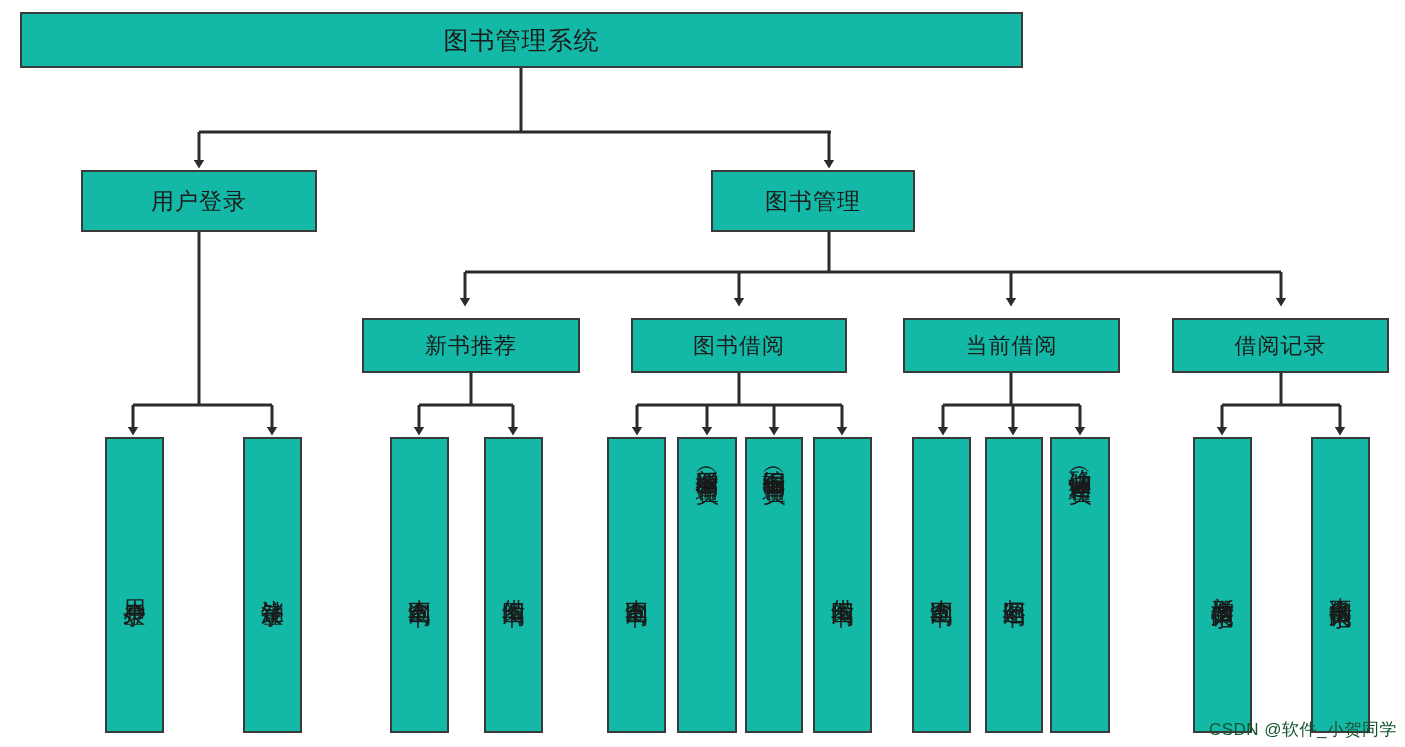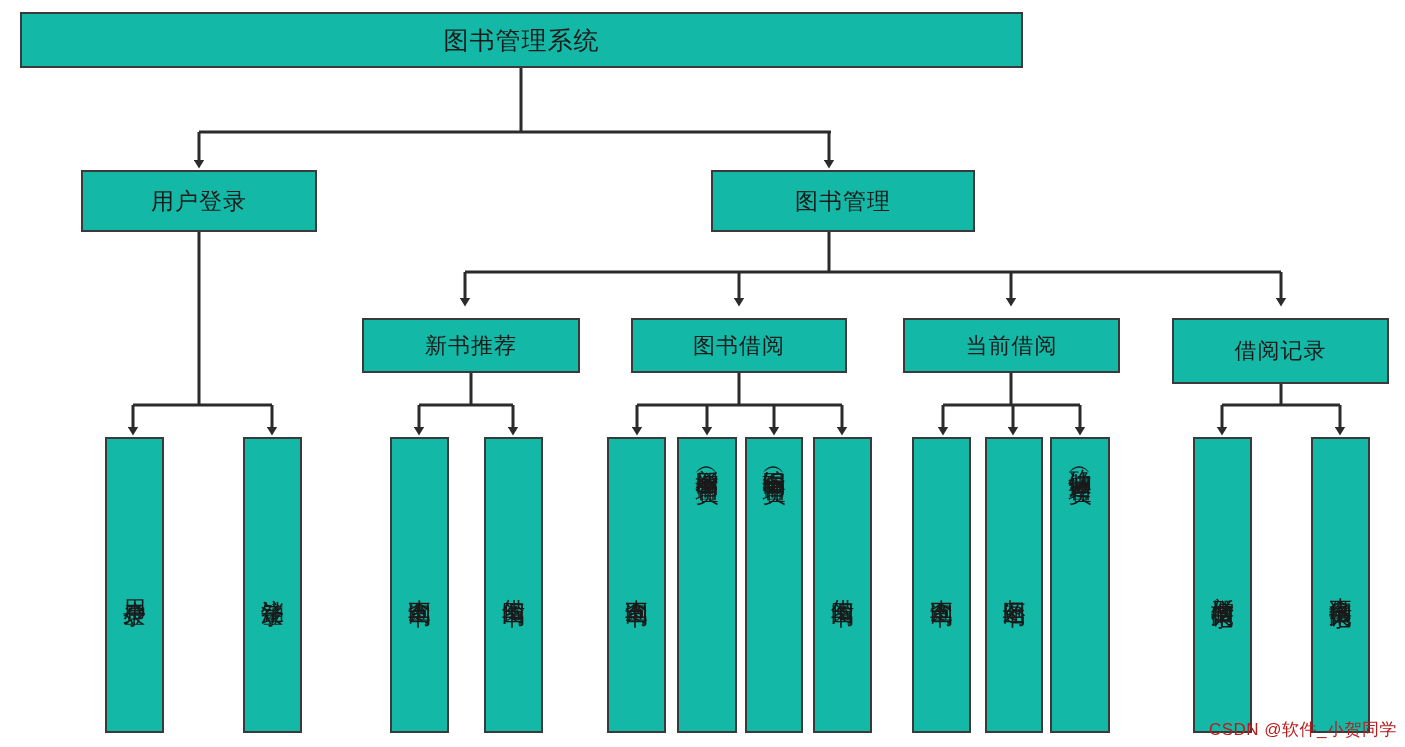--- a/index.html
+++ b/index.html
@@ -61,21 +61,21 @@
   }
   .node.leaf.centered {
     align-items: center;
     padding-top: 0;
   }
   #watermark {
     position: absolute;
     right: 8px;
     bottom: 6px;
     font-size: 17px;
-    color: #b91c1c;
+    color: #14532d;
     letter-spacing: 0.5px;
     white-space: nowrap;
     pointer-events: none;
   }
 </style>
 </head>
 <body>
 
 <div id="canvas">
 
@@ -129,34 +129,34 @@
     </g>
   </svg>
 
   <div class="node root" style="left:20px; top:12px; width:1003px; height:56px;">
     <span>图书管理系统</span>
   </div>
 
   <div class="node lvl2" style="left:81px; top:170px; width:236px; height:62px;">
     <span>用户登录</span>
   </div>
-  <div class="node lvl2" style="left:711px; top:170px; width:264px; height:62px;">
+  <div class="node lvl2" style="left:711px; top:170px; width:204px; height:62px;">
     <span>图书管理</span>
   </div>
 
   <div class="node lvl3" style="left:631px; top:318px; width:216px; height:55px;">
     <span>图书借阅</span>
   </div>
   <div class="node lvl3" style="left:362px; top:318px; width:218px; height:55px;">
     <span>新书推荐</span>
   </div>
   <div class="node lvl3" style="left:903px; top:318px; width:217px; height:55px;text-align:right;">
     <span>当前借阅</span>
   </div>
-  <div class="node lvl3" style="left:1172px; top:318px; width:217px; height:66px;">
+  <div class="node lvl3" style="left:1172px; top:318px; width:217px; height:55px;">
     <span>借阅记录</span>
   </div>
 
   <div class="node leaf centered" style="left:105px; top:437px; width:59px; height:296px;">
     <span class="vtext">用户登录</span>
   </div>
   <div class="node leaf centered" style="left:243px; top:437px; width:59px; height:296px;">
     <span class="vtext">注销登录</span>
   </div>
 

